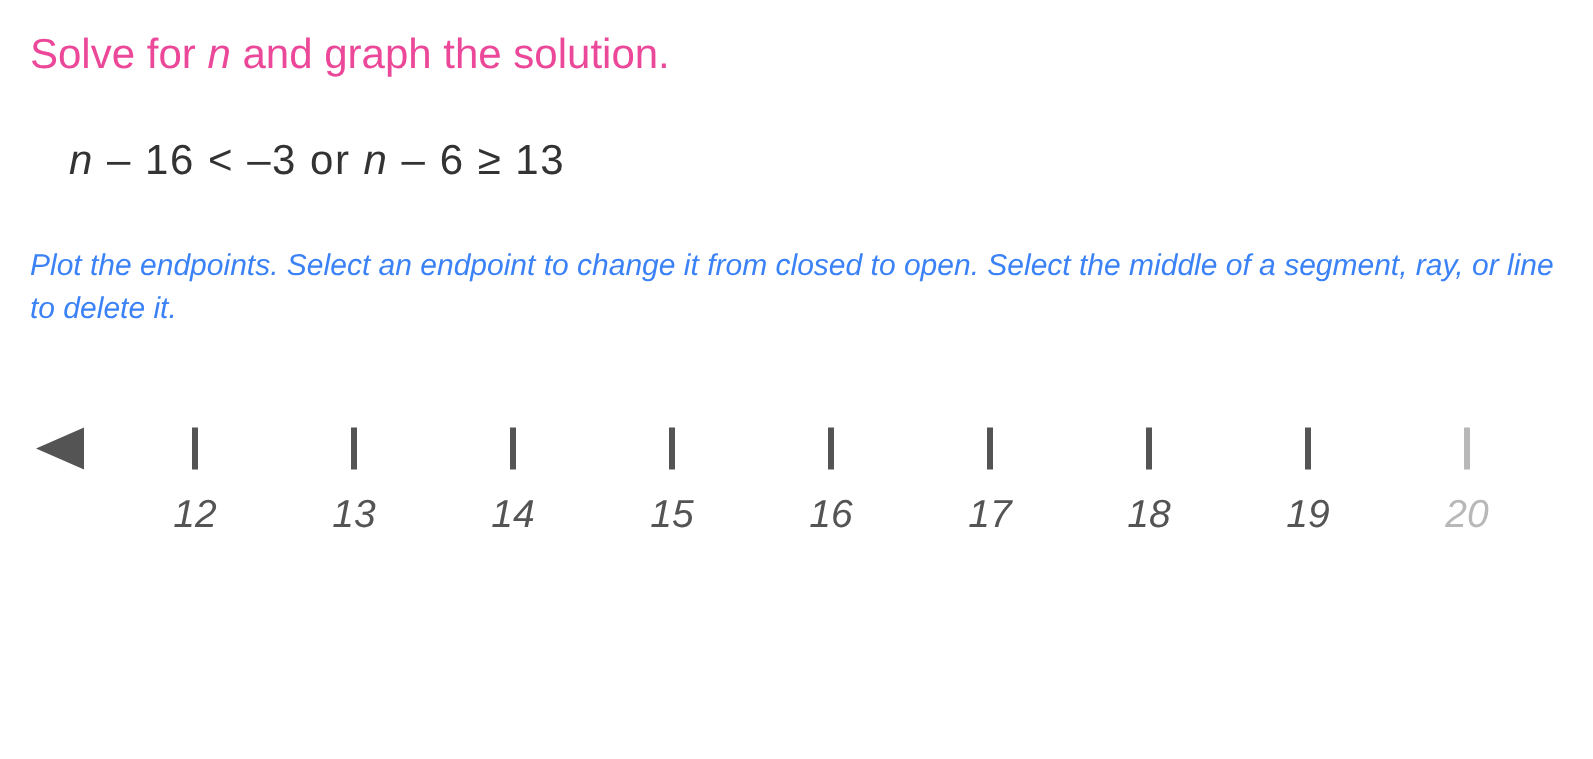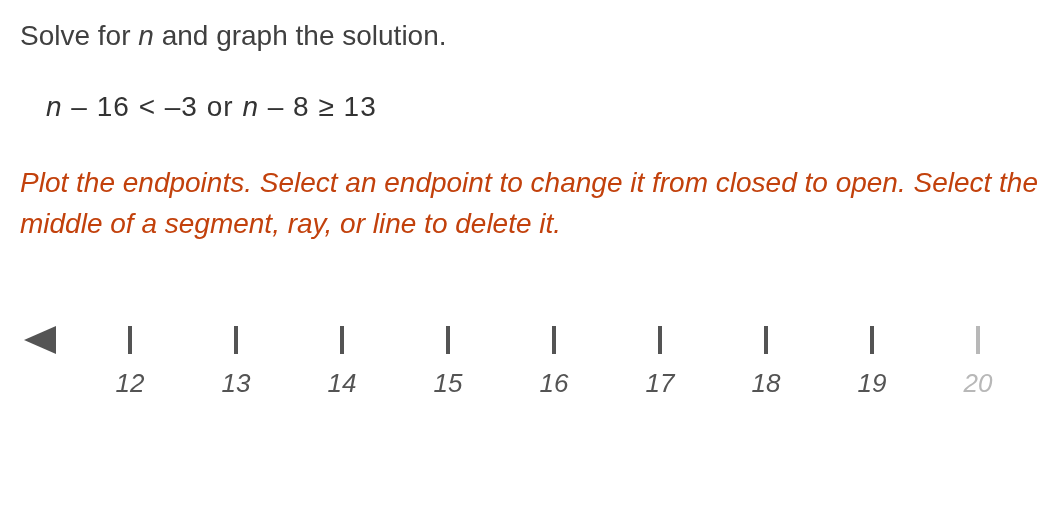--- a/index.html
+++ b/index.html
@@ -10,44 +10,44 @@
     body {
       font-family: Verdana, Geneva, sans-serif;
       background: #ffffff;
       padding: 16px 20px;
       width: 1062px;
       height: 506px;
       color: #333333;
     }
     .instruction {
       font-size: 28px;
-      color: #404040;
+      color: #ec4899;
       margin-bottom: 36px;
       line-height: 1.4;
     }
     .italic-var {
       font-style: italic;
     }
     .inequality {
       font-size: 28px;
       color: #333333;
       margin-bottom: 40px;
       margin-left: 26px;
       font-family: Verdana, Geneva, sans-serif;
       letter-spacing: 1px;
     }
     .inequality .italic-var {
       font-style: italic;
     }
     .hint {
-      font-size: 28px;
+      font-size: 20px;
       font-style: italic;
-      color: #c2410c;
+      color: #3b82f6;
       line-height: 1.45;
-      margin-bottom: 56px;
+      margin-bottom: 38px;
     }
     .numberline-wrap {
       width: 100%;
       padding-top: 10px;
       font-style: italic;
     }
     .tick-label {
       font-family: Verdana, Geneva, sans-serif;
       font-size: 26px;
       fill: #545454;
@@ -60,21 +60,21 @@
     .line-gradient-stop-3 { stop-color: #b8b8b8; }
   </style>
 </head>
 <body>
 
 <div class="instruction">
   <span>Solve for </span><span class="italic-var">n</span><span> and graph the solution.</span>
 </div>
 
 <div class="inequality">
-  <span class="italic-var">n</span><span> – 16 &lt; –3 or </span><span class="italic-var">n</span><span> – 8 ≥ 13</span>
+  <span class="italic-var">n</span><span> – 16 &lt; –3 or </span><span class="italic-var">n</span><span> – 6 ≥ 13</span>
 </div>
 
 <div class="hint">Plot the endpoints. Select an endpoint to change it from closed to open. Select the middle of a segment, ray, or line to delete it.</div>
 
 <div class="numberline-wrap">
   <svg width="1022" height="110" viewBox="0 0 1022 110">
     <defs>
       <linearGradient id="lineGrad" x1="0%" y1="0%" x2="100%" y2="0%">
         <stop offset="0%" class="line-gradient-stop-2"></stop>
         <stop offset="85%" class="line-gradient-stop-2"></stop>

